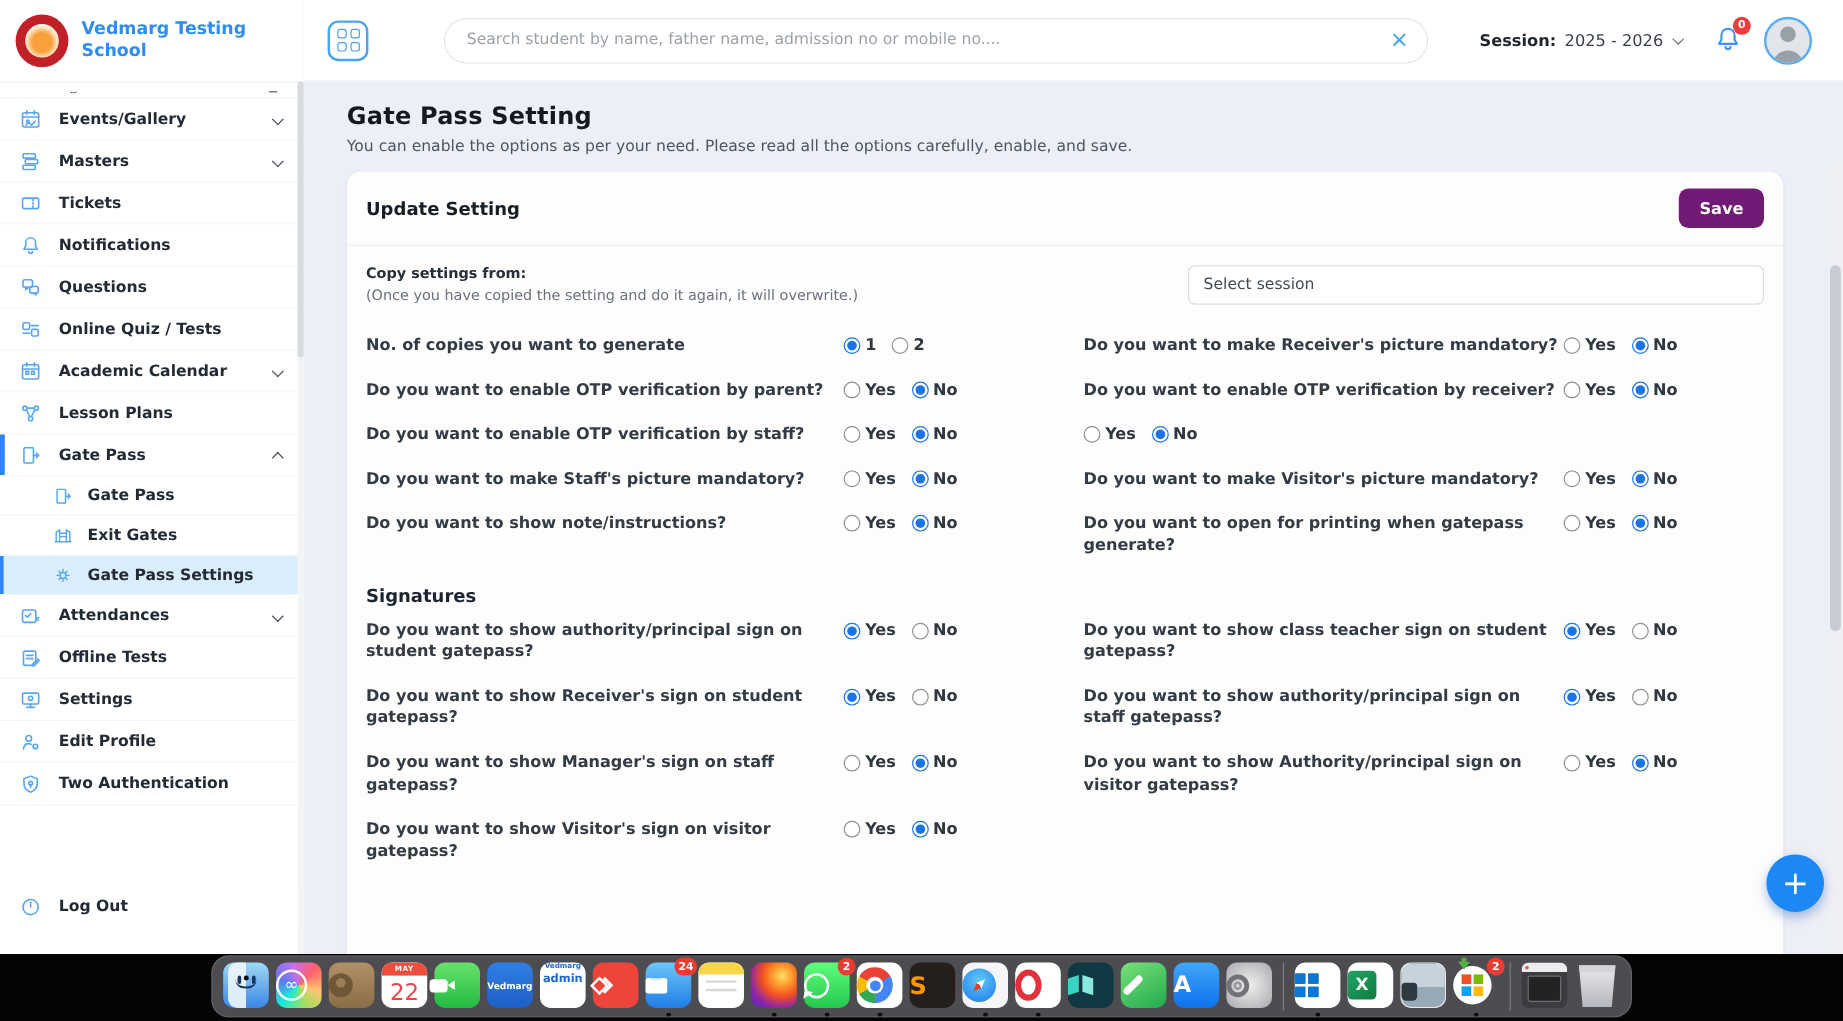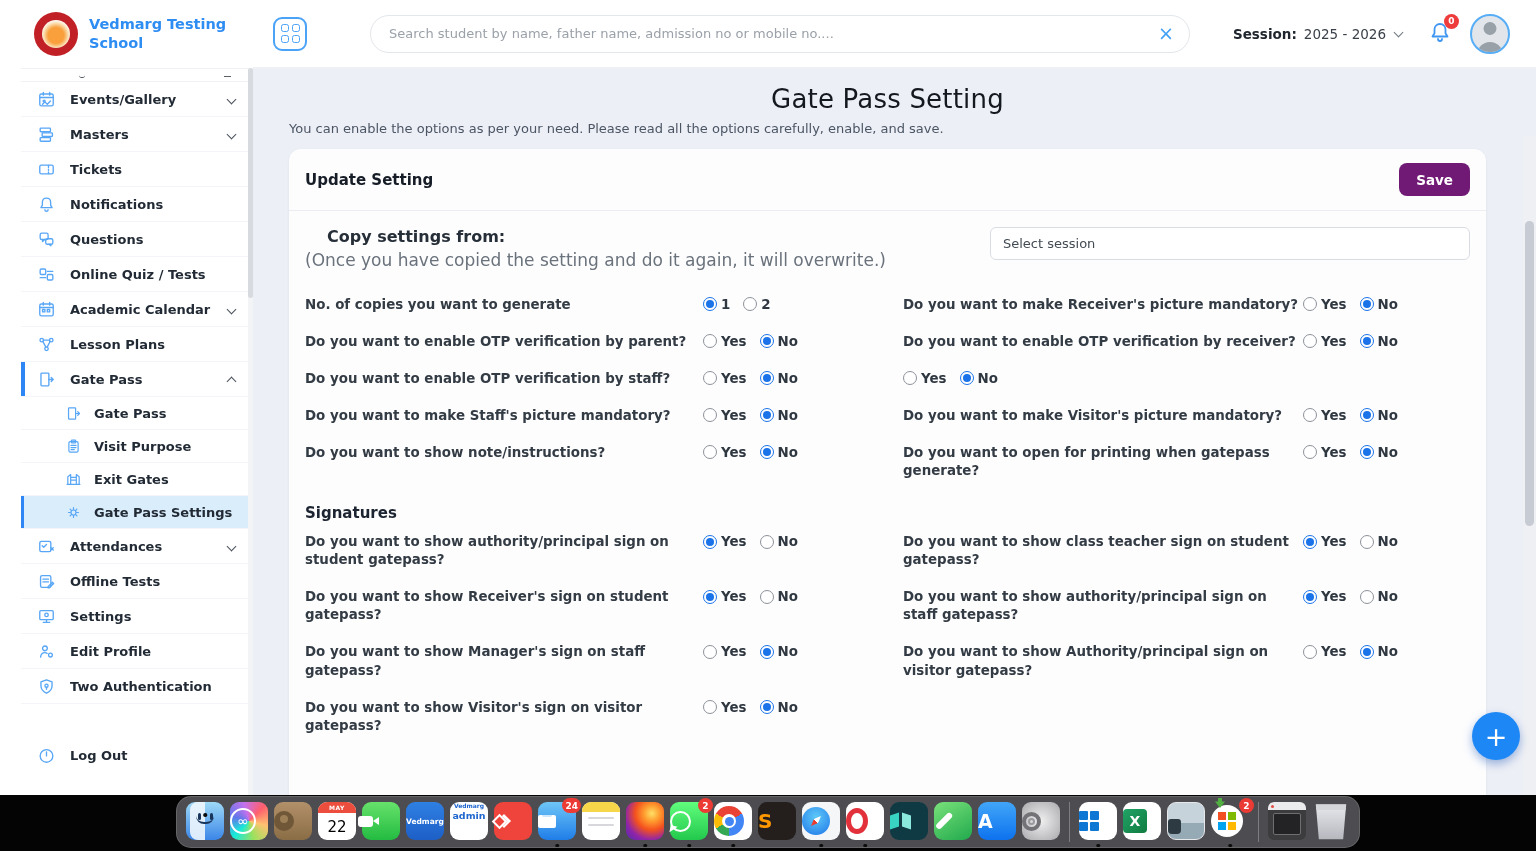--- a/index.html
+++ b/index.html
@@ -1,21 +1,21 @@
 <!DOCTYPE html>
 <html><head>
 <meta charset="utf-8">
 <style>
   * { margin:0; padding:0; box-sizing:border-box; }
   html,body { width:1536px; height:851px; overflow:hidden; background:#000;
     font-family:"DejaVu Sans","Liberation Sans",sans-serif; }
   .app { width:1536px; height:795px; display:flex; background:#edeff6; position:relative; }
 
   
-  .sidebar { width:253px; background:#fff; display:flex; flex-direction:column; position:relative; z-index:5;padding-left:21px; }
+  .sidebar { width:253px; background:#fff; display:flex; flex-direction:column; position:relative; z-index:5; }
   .sb-head { height:68px; display:flex; align-items:center; padding:0 12px; gap:10px; }
   .logo { width:46px; height:46px; border-radius:6px; background:#fff; display:flex; align-items:center; justify-content:center; flex:0 0 auto; }
   .logo .ring { width:44px; height:44px; border-radius:50%; background:#c22027; display:flex; align-items:center; justify-content:center; }
   .logo .core { width:28px; height:28px; border-radius:50%; background:#fff;
     background:radial-gradient(circle at 50% 55%, #f9a03c 0 38%, #fbe2b9 60%, #fff 75%); }
   .school { color:#2e8df2; font-size:14.5px; font-weight:bold; line-height:1.3; }
   .menu { flex:1; display:flex; flex-direction:column; border-top:1px solid #f0f1f4; overflow:hidden; }
   .menu-cut { height:13px; border-bottom:1px solid #f1f2f5; position:relative; }
   .menu-cut::before { content:""; position:absolute; left:58px; bottom:3px; width:6px; height:4px; border-bottom:1.5px solid #454c55; border-radius:0 0 3px 3px; }
   .menu-cut::after { content:""; position:absolute; right:22px; bottom:4px; width:7px; height:4px; border-bottom:1.5px solid #5b6068; }
@@ -49,30 +49,30 @@
   .sess-value { font-size:13.5px; color:#3a4049; }
   .sess-chev { width:7px; height:7px; border-right:1.6px solid #70767e; border-bottom:1.6px solid #70767e; transform:rotate(45deg); margin:-2px 0 0 9px; cursor:pointer; }
   .bell { position:relative; margin-left:26px; cursor:pointer; }
   .bell svg { width:24px; height:24px; stroke:#3f96f2; fill:none; stroke-width:1.8; stroke-linecap:round; stroke-linejoin:round; }
   .bell .nbadge { position:absolute; top:-6px; right:-7px; min-width:15px; height:15px; border-radius:8px; background:#ee3b3b; color:#fff; font-size:9px; font-weight:bold; display:flex; align-items:center; justify-content:center; padding:0 3px; }
   .avatar { width:40px; height:40px; border-radius:50%; border:2.5px solid #57aef7; background:#e2e6ea; margin-left:18px; position:relative; overflow:hidden; cursor:pointer; }
   .avatar::before { content:""; position:absolute; top:6px; left:50%; transform:translateX(-50%); width:13px; height:13px; border-radius:50%; background:#98a0a8; }
   .avatar::after { content:""; position:absolute; bottom:-6px; left:50%; transform:translateX(-50%); width:26px; height:16px; border-radius:13px 13px 0 0; background:#98a0a8; }
 
   .content { flex:1; padding:16px 50px 0 36px; position:relative; overflow:hidden; }
-  .pg-title { font-size:26px; font-weight:normal; color:#14181f; letter-spacing:0.2px;text-align:center; }
+  .pg-title { font-size:20px; font-weight:bold; color:#14181f; letter-spacing:0.2px; }
   .pg-sub { font-size:13px; color:#4b5563; margin-top:7px; }
   .card { background:#fdfdfe; border-radius:12px; margin-top:13px; box-shadow:0 1px 3px rgba(30,40,70,0.06); height:700px; }
   .card-head { display:flex; align-items:center; justify-content:space-between; padding:14px 16px; border-bottom:1px solid #ebedf2; }
   .card-title { font-size:15px; font-weight:bold; color:#171d26; }
   .save-btn { background:#701a75; color:#fff; border:none; border-radius:8px; height:33px; padding:0 17px; font-size:13.5px; font-weight:bold; cursor:pointer; font-family:inherit; }
   .card-body { padding:16px 16px 0 16px; }
   .copyrow { display:flex; justify-content:space-between; align-items:flex-start; margin-bottom:16px; }
-  .copy-title { font-size:16px; font-weight:bold; color:#262e38;margin-left:22px; }
-  .copy-note { font-size:17px; color:#6a727c; margin-top:4px; }
+  .copy-title { font-size:12px; font-weight:bold; color:#262e38; }
+  .copy-note { font-size:12px; color:#6a727c; margin-top:4px; }
   .session-select { width:480px; height:33px; border:1px solid #d9dde3; border-radius:6px; background:#fff; font-size:13px; color:#424a52; display:flex; align-items:center; padding:0 12px; cursor:pointer; }
   .srow { display:grid; grid-template-columns:398px 200px 400px 1fr; align-items:start; padding:9.5px 0; }
   .q { font-size:13.4px; font-weight:bold; color:#333b44; line-height:1.35; }
   .opts { display:flex; align-items:center; padding-top:1px; }
   .radio { width:14px; height:14px; border-radius:50%; border:1.5px solid #8d9299; background:#fff; display:inline-block; margin-right:4px; position:relative; cursor:pointer; flex:0 0 auto; }
   .radio.checked { border-color:#1a73e8; }
   .radio.checked::after { content:""; position:absolute; inset:2px; border-radius:50%; background:#1a73e8; }
   .olabel { font-size:13.4px; font-weight:bold; color:#2f3740; margin-right:13px; }
   .sec-title { font-size:15px; font-weight:bold; color:#1b2430; margin:14px 0 2px 0; }
 
@@ -92,21 +92,21 @@
   .di-finder i { position:absolute; width:2.5px; height:7px; background:#19355c; border-radius:2px; top:11px; }
   .di-finder i.e1 { left:12px; } .di-finder i.e2 { left:24px; }
   .di-finder i.mouth { width:18px; height:8px; background:transparent; border-bottom:2.5px solid #19355c; border-radius:0 0 10px 10px; top:14px; left:10px; }
   .di-photos { background:conic-gradient(from 45deg,#ff5f6d,#ffc371,#9be15d,#17ead9,#6078ea,#c471ed,#ff5f6d); }
   .di-photos span { width:26px; height:26px; border:2px solid #fff; border-radius:50%; display:flex; align-items:center; justify-content:center; color:#fff; font-size:14px; }
   .di-contacts { background:linear-gradient(180deg,#b2906a,#8a6d45); }
   .di-contacts span { width:20px; height:20px; border-radius:50%; background:#6f5737; position:relative; }
   .di-contacts span::before { content:""; position:absolute; top:4px; left:6px; width:8px; height:8px; border-radius:50%; background:#9c7f57; }
   .di-calendar { background:#fff; flex-direction:column; display:flex; align-items:stretch; overflow:hidden; }
   .di-calendar .cm { height:11px; background:#ec4d3d; color:#fff; font-size:6px; font-weight:bold; display:flex; align-items:center; justify-content:center; letter-spacing:.5px; }
-  .di-calendar .cd { flex:1; display:flex; align-items:center; justify-content:center; font-size:15px; color:#000000; }
+  .di-calendar .cd { flex:1; display:flex; align-items:center; justify-content:center; font-size:19px; color:#ef4444; }
   .di-facetime { background:linear-gradient(180deg,#67e26b,#23bb41); }
   .di-facetime .cam { width:15px; height:11px; background:#fff; border-radius:3px; position:relative; margin-left:-4px; }
   .di-facetime .cam::after { content:""; position:absolute; right:-6px; top:1px; border-left:6px solid #fff; border-top:4.5px solid transparent; border-bottom:4.5px solid transparent; transform:scaleX(-1); }
   .di-vedmarg { background:linear-gradient(180deg,#2f80e4,#1d5fc6); color:#fff; font-size:7.5px; font-weight:bold; }
   .di-vedadmin { background:#fff; flex-direction:column; color:#1f66cf; display:flex; }
   .di-vedadmin .l1 { font-size:6px; font-weight:bold; }
   .di-vedadmin .l2 { font-size:9.5px; font-weight:bold; margin-top:1px; }
   .di-anydesk { background:#ef443b; }
   .di-anydesk .d1 { width:11px; height:11px; border:2.5px solid #fff; transform:rotate(45deg); margin-right:-6px; background:#ef443b; z-index:1; }
   .di-anydesk .d2 { width:10px; height:10px; background:#fff; transform:rotate(45deg); }
@@ -283,32 +283,20 @@
             <svg viewBox="0 0 24 24">
               <rect x="5" y="4" width="10" height="16" rx="1"></rect>
               <path d="M15 12h5M18 9.5L20.5 12 18 14.5"></path>
             </svg>
           </span>
         <span class="mlabel">Gate Pass</span>
       </div>
       <div class="mi sub">
         <span class="mic">
             <svg viewBox="0 0 24 24">
-              <rect x="5.5" y="5" width="13" height="15" rx="2"></rect>
-              <rect x="9" y="3" width="6" height="4" rx="1"></rect>
-              <line x1="8.5" y1="10.5" x2="15.5" y2="10.5"></line>
-              <line x1="8.5" y1="13.5" x2="15.5" y2="13.5"></line>
-              <line x1="8.5" y1="16.5" x2="13" y2="16.5"></line>
-            </svg>
-          </span>
-        <span class="mlabel">Visit Purpose</span>
-      </div>
-      <div class="mi sub">
-        <span class="mic">
-            <svg viewBox="0 0 24 24">
               <path d="M4 19V8l4-3v14M20 19V8l-4-3v14M8 9h8M8 13h8M3 19h18"></path>
             </svg>
           </span>
         <span class="mlabel">Exit Gates</span>
       </div>
       <div class="mi sub active">
         <span class="mic">
             <svg viewBox="0 0 24 24">
               <circle cx="12" cy="12" r="3.5"></circle>
               <path d="M12 5v2.5M12 16.5V19M5 12h2.5M16.5 12H19M7.2 7.2l1.7 1.7M15.1 15.1l1.7 1.7M16.8 7.2l-1.7 1.7M8.9 15.1l-1.7 1.7"></path>

